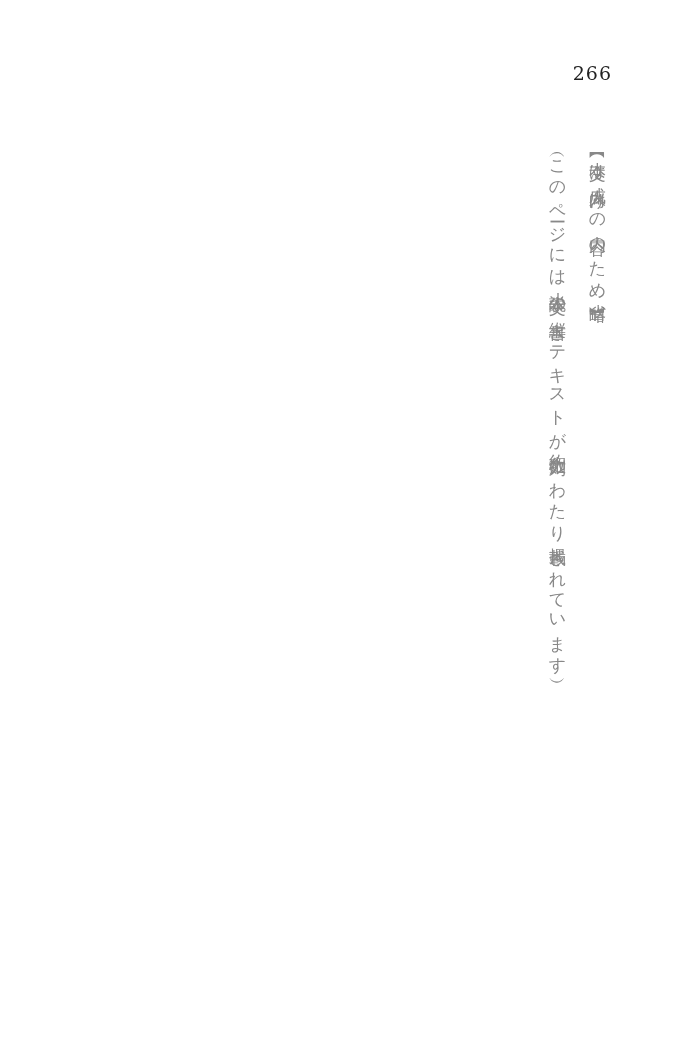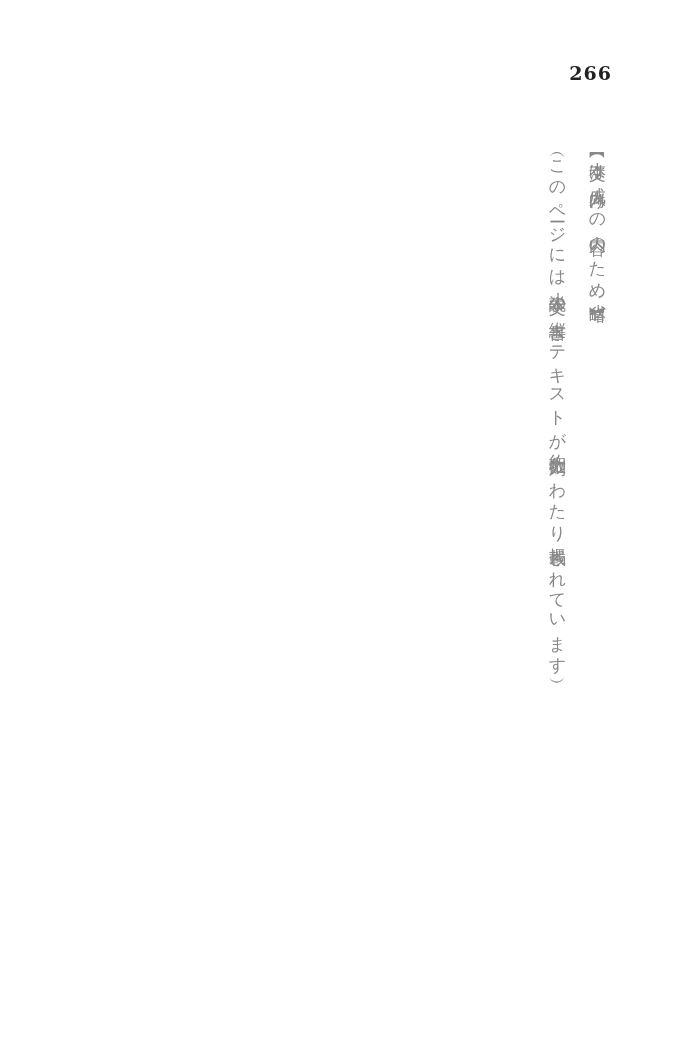--- a/index.html
+++ b/index.html
@@ -16,21 +16,20 @@
     box-sizing: border-box;
     overflow: hidden;
   }
   .page-number {
     position: absolute;
     top: 62px;
     right: 88px;
     font-size: 19px;
     color: #222222;
     letter-spacing: 1px;
-    font-weight: bold;
   }
   .text-block {
     position: absolute;
     top: 130px;
     right: 85px;
     width: 540px;
     height: 840px;
     writing-mode: vertical-rl;
     text-orientation: upright;
     font-size: 21px;

